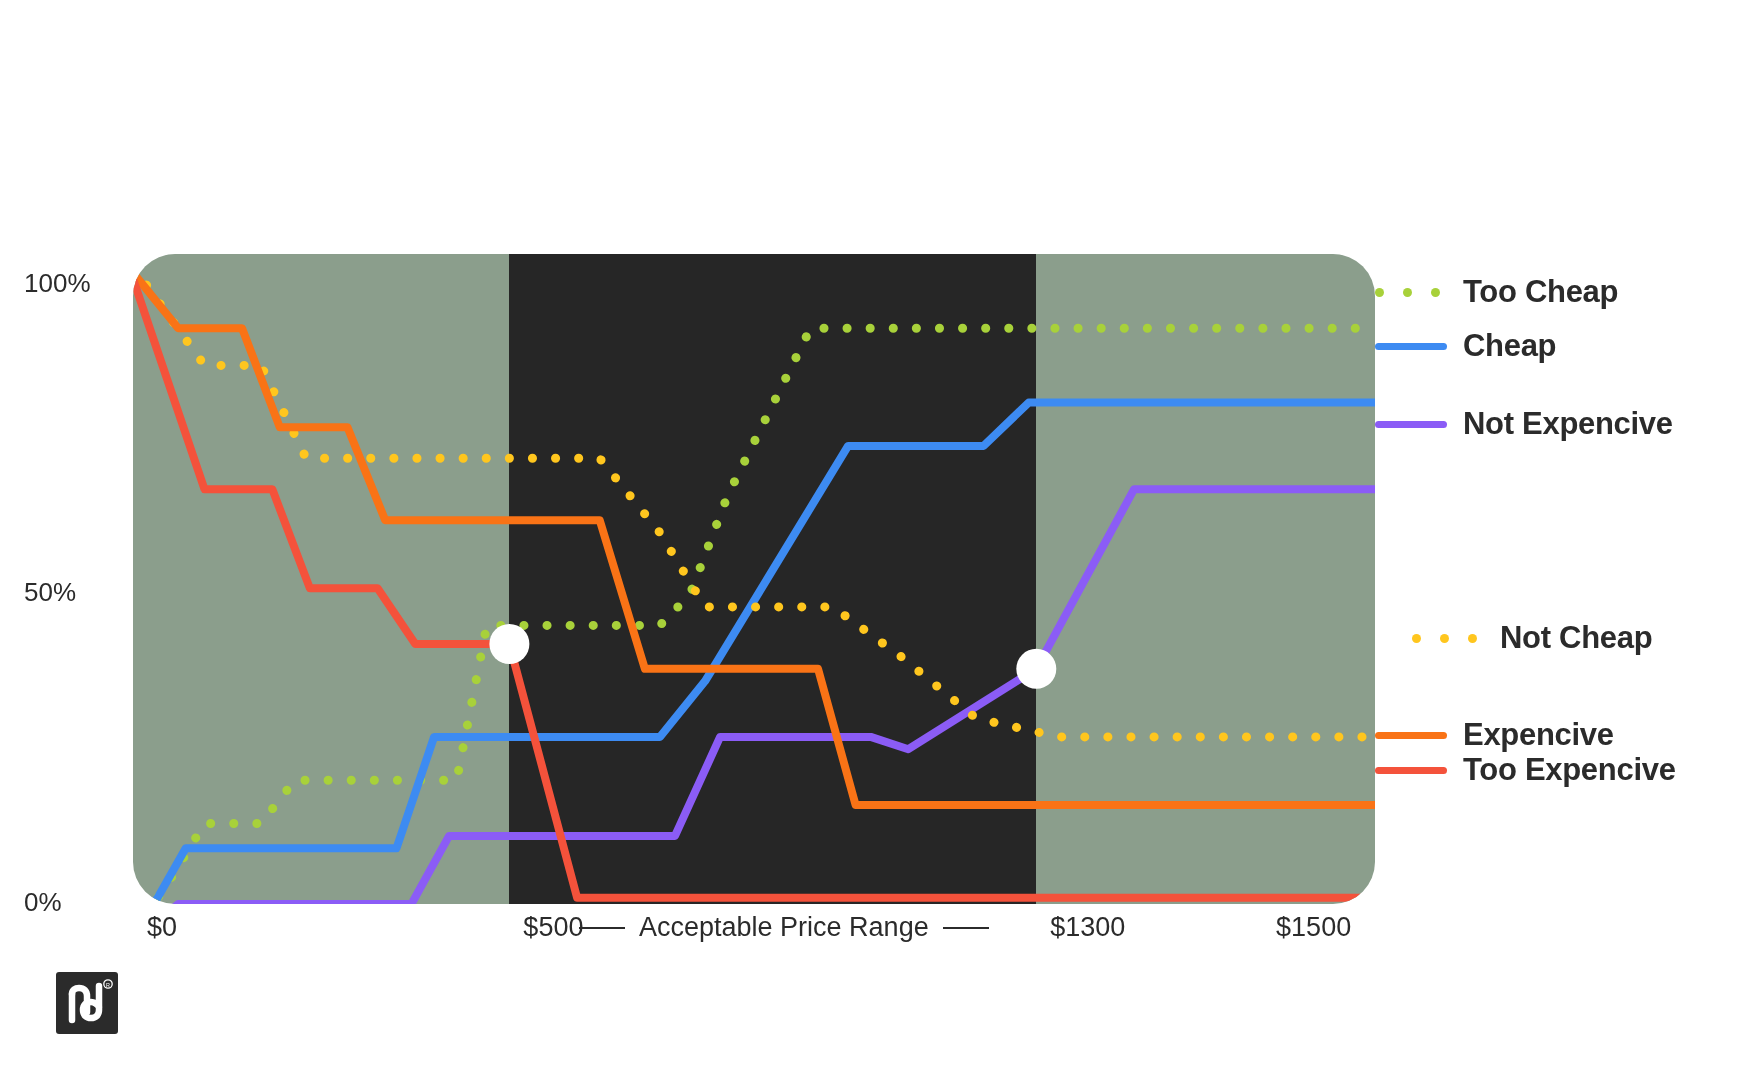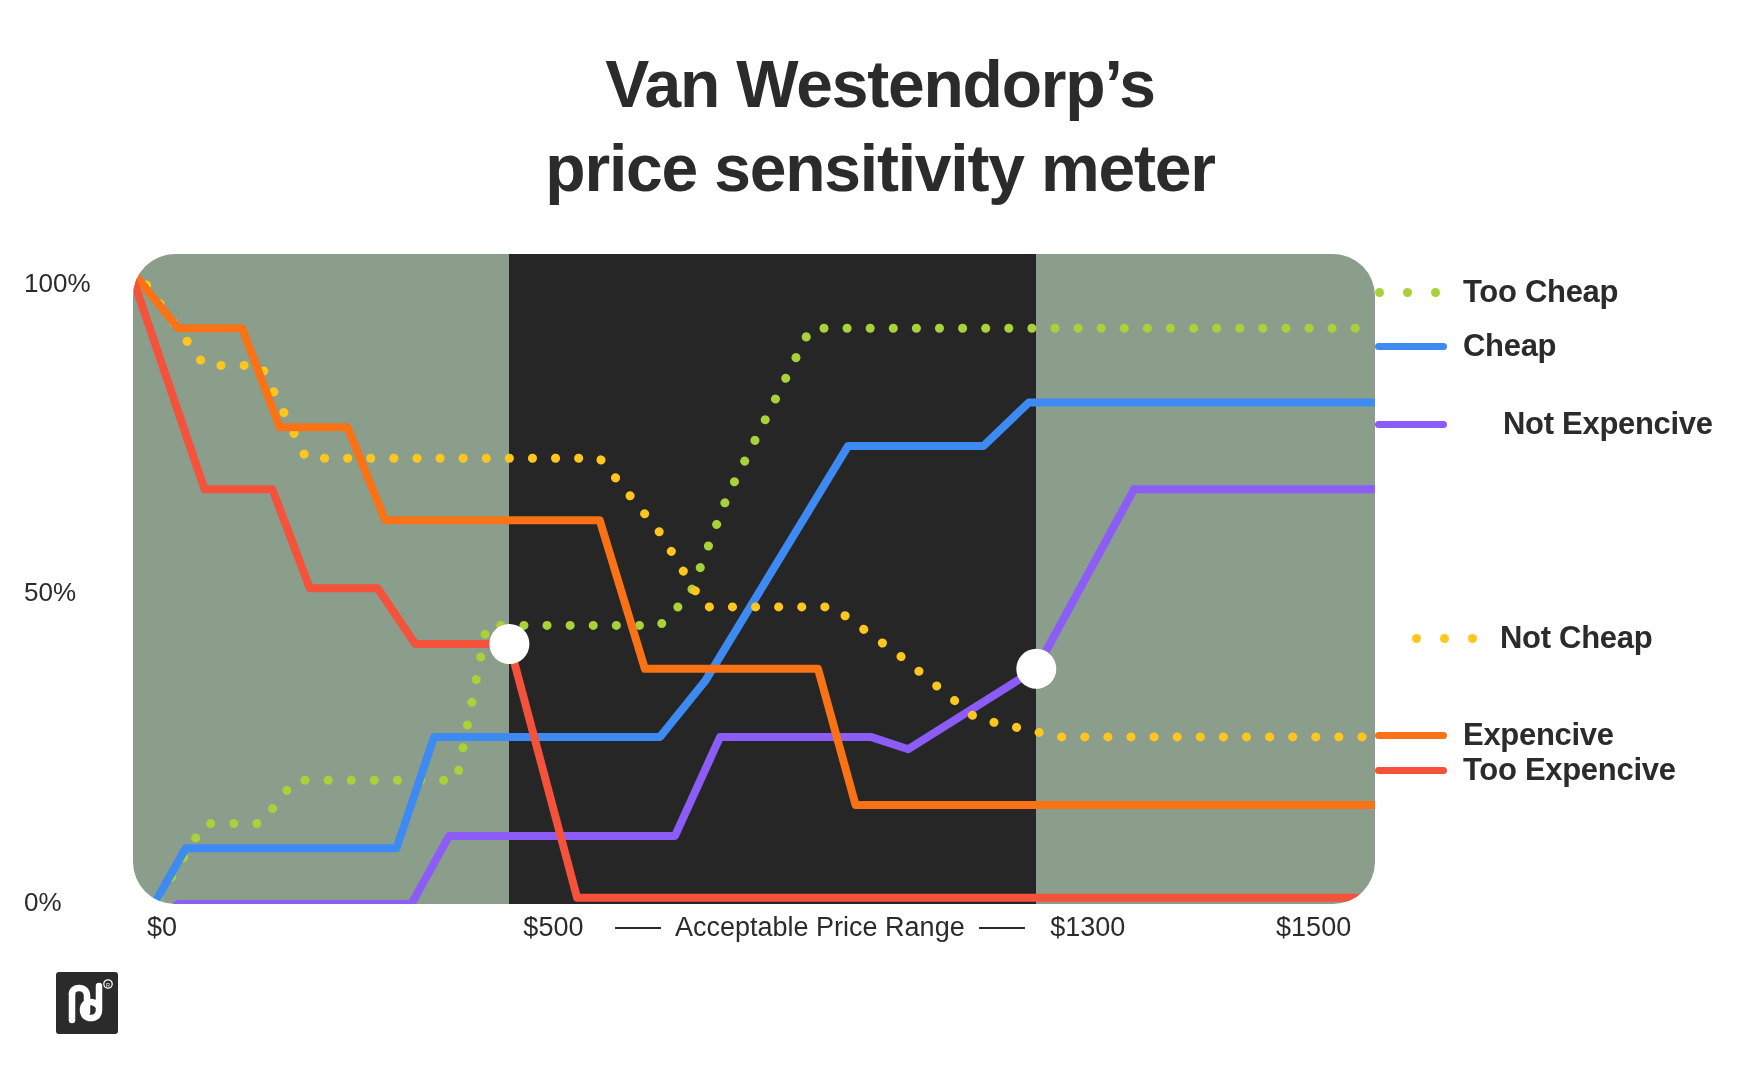--- a/index.html
+++ b/index.html
@@ -149,22 +149,20 @@
     background: #2b2b2b;
     border-radius: 3px;
   }
   #logo svg { display: block; }
 </style>
 </head>
 <body>
 
 <div id="root">
 
-  <h1 id="chart-title">Van Westendorp’s
-price sensitivity meter</h1>
 
   <div id="plot-wrap">
     <div id="plot-bg">
       <div id="acceptable-band" style="left: 376.364px; width: 526.909px;"></div>
     </div>
     <svg id="plot-svg" viewBox="0 0 1242 650" preserveAspectRatio="none">
         <defs>
           <clipPath id="plotclip">
             <rect x="0" y="0" width="1242" height="650" rx="42"></rect>
           </clipPath>
@@ -185,41 +183,41 @@
   <div id="y-ticks">
       <div class="y-tick" style="top: 267.952px;">100%</div>
       <div class="y-tick" style="top: 577.476px;">50%</div>
       <div class="y-tick" style="top: 887px;">0%</div>
     </div>
   <div id="x-ticks">
       <div class="x-tick" style="left: 147px;">$0</div>
       <div class="x-tick" style="left: 523.364px;">$500</div>
       <div class="x-tick" style="left: 1050.27px;">$1300</div>
       <div class="x-tick" style="left: 1276.09px;">$1500</div>
-      <div id="band-caption" style="left: 615px;">
+      <div id="band-caption" style="left: 579px;">
         <span class="cap-rule"></span>
         <span>Acceptable Price Range</span>
         <span class="cap-rule"></span>
       </div>
     </div>
 
   <div id="legend">
       <div class="legend-row" style="top: 18px;">
         <span class="legend-swatch dotted">
           <i style="left: 0px; background: rgb(168, 209, 58);"></i>
           <i style="left: 28px; background: rgb(168, 209, 58);"></i>
           <i style="left: 56px; background: rgb(168, 209, 58);"></i>
         </span>
         <span class="legend-label">Too Cheap</span>
       </div>
       <div class="legend-row" style="top: 72px;">
         <span class="legend-swatch" style="background: rgb(61, 139, 242);"></span>
         <span class="legend-label">Cheap</span>
       </div>
-      <div class="legend-row" style="top: 150px; gap: 40px;">
+      <div class="legend-row" style="top: 150px;">
         <span class="legend-swatch" style="background: rgb(139, 92, 246);"></span>
         <span class="legend-label">Not Expencive</span>
       </div>
       <div class="legend-row" style="top: 364px; padding-left: 37px;">
         <span class="legend-swatch dotted">
           <i style="left: 0px; background: rgb(255, 198, 30);"></i>
           <i style="left: 28px; background: rgb(255, 198, 30);"></i>
           <i style="left: 56px; background: rgb(255, 198, 30);"></i>
         </span>
         <span class="legend-label">Not Cheap</span>

